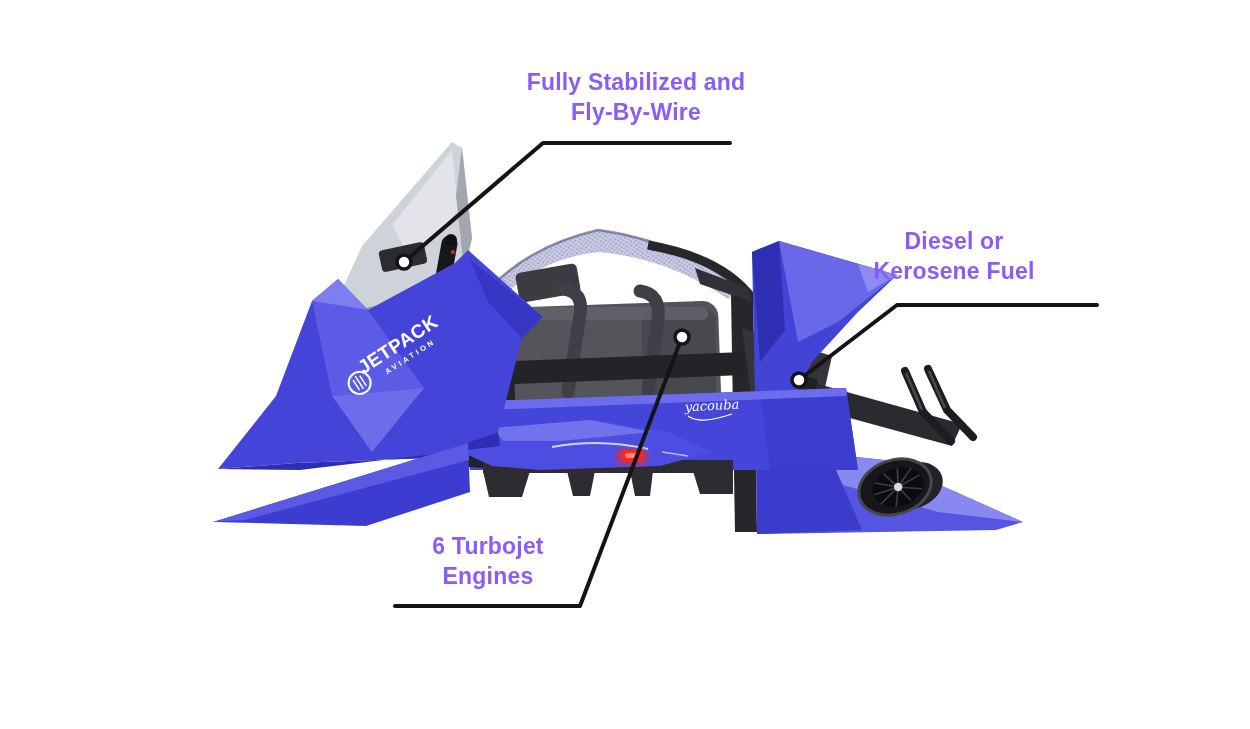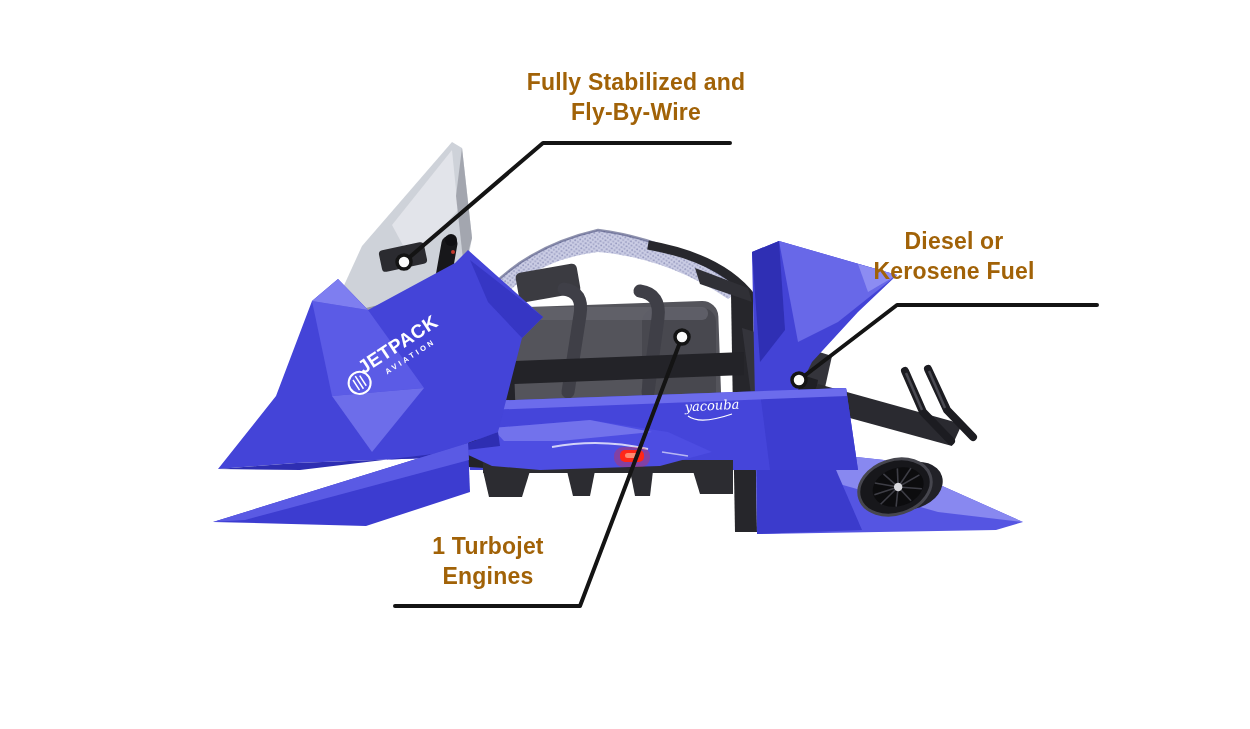--- a/index.html
+++ b/index.html
@@ -11,21 +11,21 @@
     font-family:"Liberation Sans", sans-serif;
   }
   .stage svg{position:absolute;left:0;top:0;}
   .callout{
     position:absolute;
     text-align:center;
     font-family:"Liberation Sans", sans-serif;
     font-weight:700;
     font-size:23px;
     line-height:30px;
-    color:#a16207;
+    color:#8b5cf6;
     letter-spacing:.2px;
     white-space:pre-line;
   }
   #callout-flybywire{left:456px;top:67px;width:360px;}
   #callout-fuel{left:824px;top:226px;width:260px;}
   #callout-engines{left:358px;top:531px;width:260px;}
 </style>
 </head>
 <body>
 
@@ -179,16 +179,16 @@
       <circle cx="404" cy="262" r="7"></circle>
       <circle cx="799" cy="380" r="7"></circle>
       <circle cx="682" cy="337" r="7"></circle>
     </g>
   </svg>
 
   <div class="callout" id="callout-flybywire">Fully Stabilized and
 Fly-By-Wire</div>
   <div class="callout" id="callout-fuel">Diesel or
 Kerosene Fuel</div>
-  <div class="callout" id="callout-engines">1 Turbojet
+  <div class="callout" id="callout-engines">6 Turbojet
 Engines</div>
 
 </div>
 
 </body></html>

